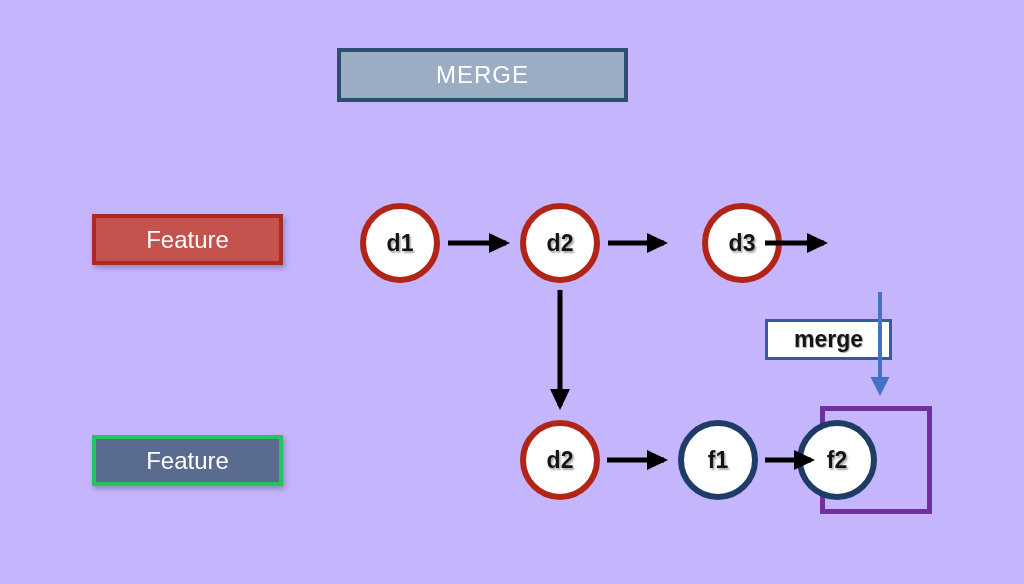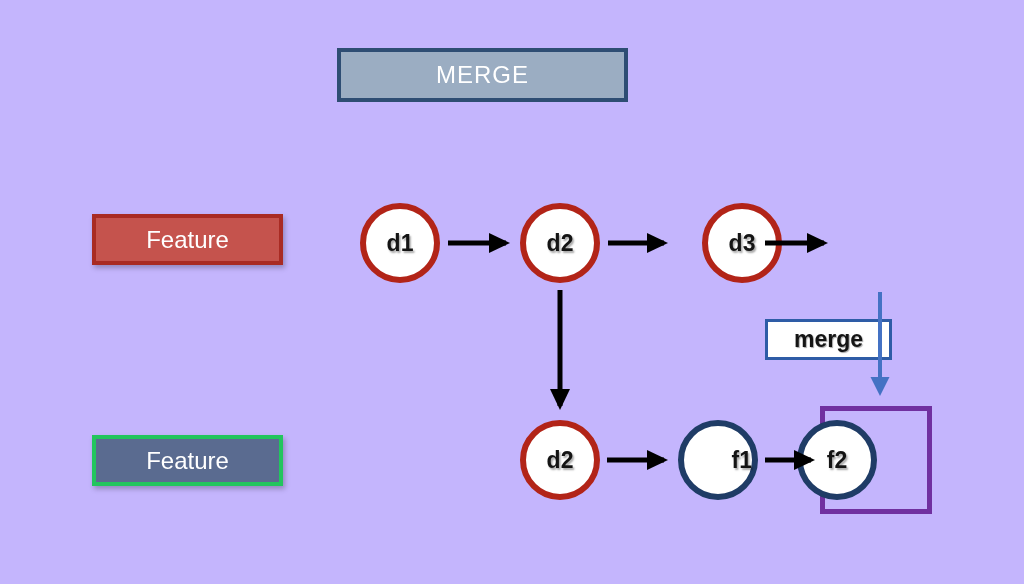--- a/index.html
+++ b/index.html
@@ -65,21 +65,21 @@
     z-index: 3;
   }
   .node-red  { border: 6px solid #b22418; }
   .node-navy { border: 6px solid #1f3c66; }
 
   #node-d1  { left: 360px; top: 203px; }
   #node-d2  { left: 520px; top: 203px; }
   #node-d3  { left: 702px; top: 203px; }
   #node-d4  { left: 837px; top: 203px; }
   #node-fd2 { left: 520px; top: 420px; }
-  #node-f1  { left: 678px; top: 420px; justify-content: flex-end; }
+  #node-f1  { left: 678px; top: 420px; }
   #node-f2  { left: 797px; top: 420px; }
 
   
   .merge-tag {
     position: absolute;
     left: 765px; top: 319px;
     width: 127px; height: 41px;
     box-sizing: border-box;
     background: #ffffff;
     border: 3px solid #2e5ca6;

